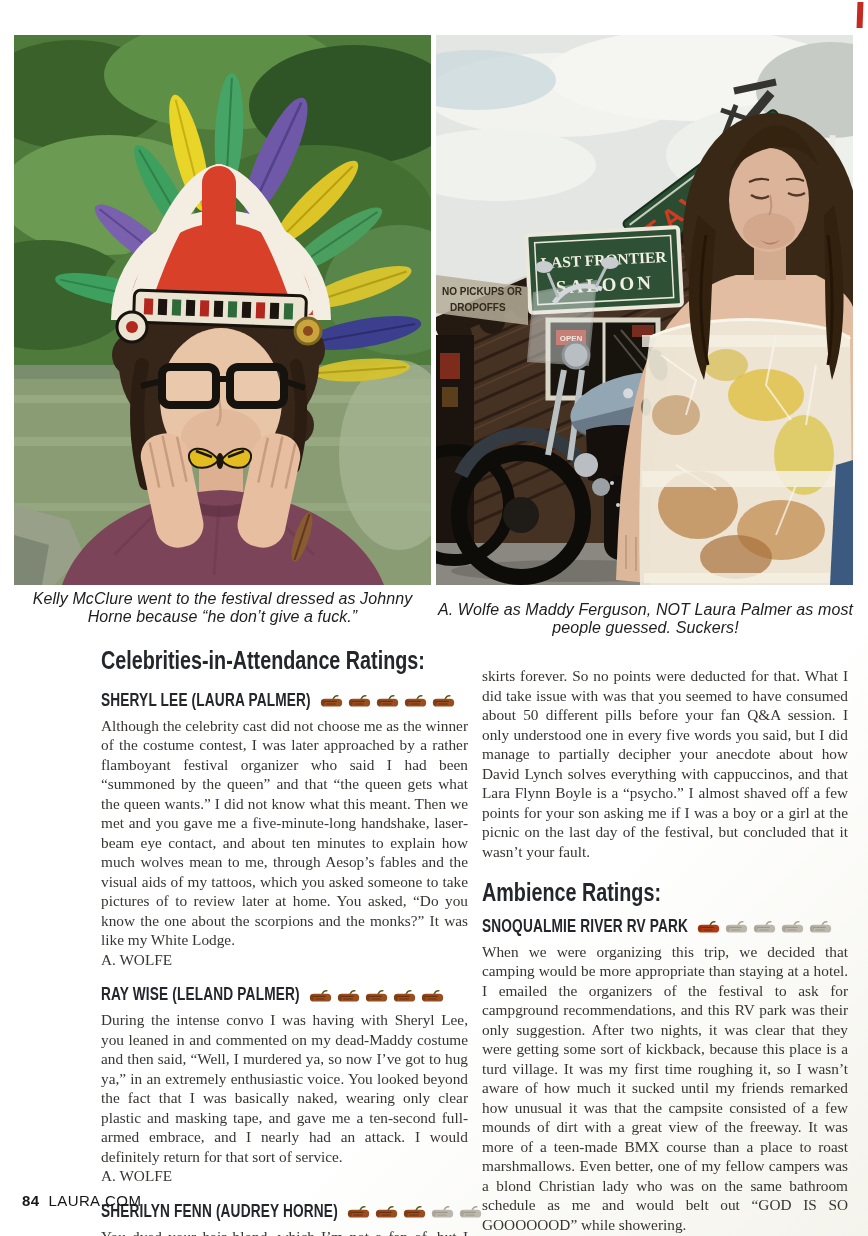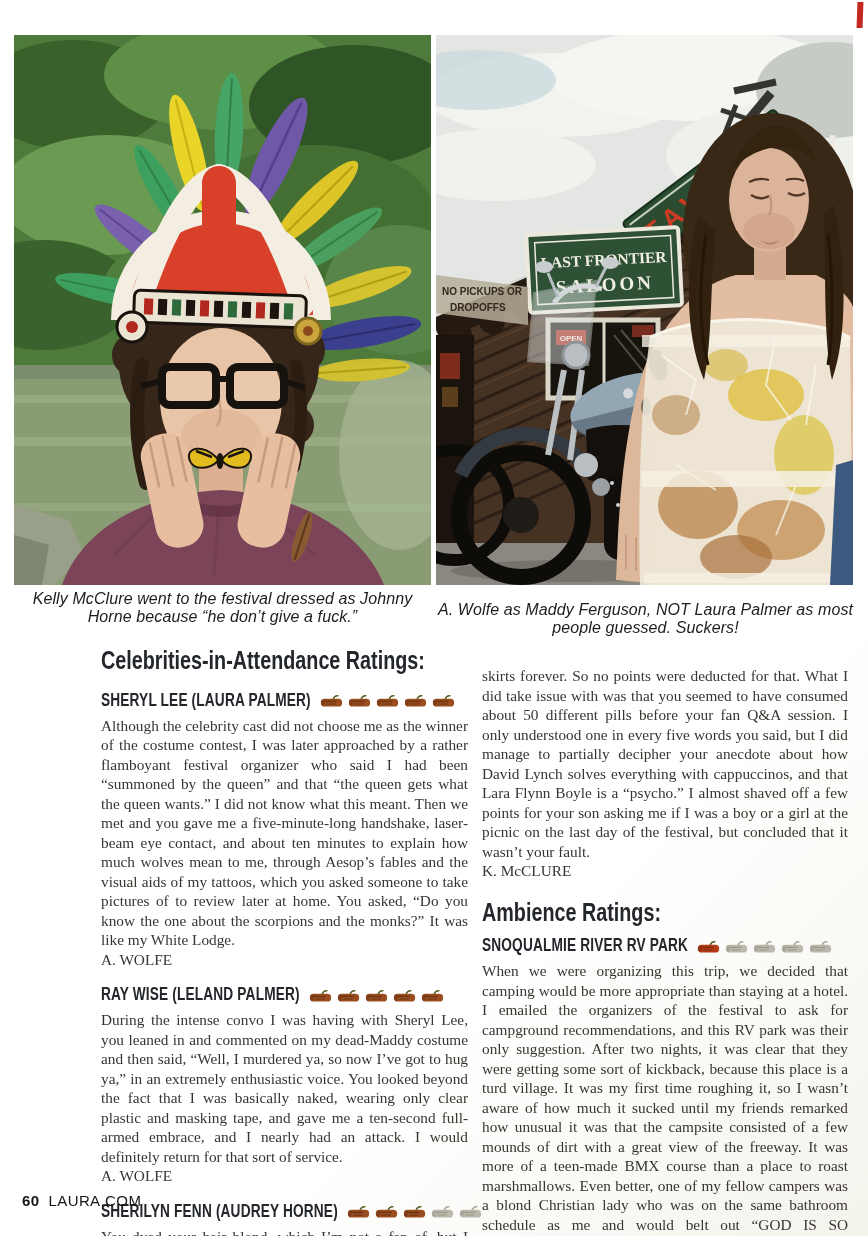--- a/index.html
+++ b/index.html
@@ -467,21 +467,20 @@
               <path d="M5 8 h13 M7 10.8 h10" stroke="#9d9888" stroke-width="1.2" fill="none"></path>
               <ellipse cx="3.4" cy="9.2" rx="2" ry="3.2" fill="#9d9888" opacity="0.55"></ellipse>
             </svg></span>
       </div>
       <p class="body">You dyed your hair blond, which I’m not a fan of, but I guess you can’t go through life with dark hair, red lipstick, and plaid</p>
     </section>
   </div>
 
   <div class="col col-right">
     <p class="body lead">skirts forever. So no points were deducted for that. What I did take issue with was that you seemed to have consumed about 50 different pills before your fan Q&amp;A session. I only understood one in every five words you said, but I did manage to partially decipher your anecdote about how David Lynch solves everything with cappuccinos, and that Lara Flynn Boyle is a “psycho.” I almost shaved off a few points for your son asking me if I was a boy or a girl at the picnic on the last day of the festival, but concluded that it wasn’t your fault.</p>
-    <div class="sig">K. McCLURE</div>
 
     <h1>Ambience Ratings:</h1>
 
     <section>
       <div class="sec-head" style="margin-top:0;">
         <h2>SNOQUALMIE RIVER RV PARK</h2><span class="logs" style="margin-left: -57.04px;"><svg class="log" viewBox="0 0 25 14" width="25" height="13">
               <path d="M14 6 q2 -5 6 -4" fill="none" stroke="#4f5e20" stroke-width="1.6"></path>
               <rect x="1" y="5" width="23" height="8.5" rx="4.2" fill="#b23b15"></rect>
               <path d="M5 8 h13 M7 10.8 h10" stroke="#7c270c" stroke-width="1.2" fill="none"></path>
               <ellipse cx="3.4" cy="9.2" rx="2" ry="3.2" fill="#7c270c" opacity="0.55"></ellipse>
@@ -506,15 +505,15 @@
               <path d="M5 8 h13 M7 10.8 h10" stroke="#9d9888" stroke-width="1.2" fill="none"></path>
               <ellipse cx="3.4" cy="9.2" rx="2" ry="3.2" fill="#9d9888" opacity="0.55"></ellipse>
             </svg></span>
       </div>
       <p class="body">When we were organizing this trip, we decided that camping would be more appropriate than staying at a hotel. I emailed the organizers of the festival to ask for campground recommendations, and this RV park was their only suggestion. After two nights, it was clear that they were getting some sort of kickback, because this place is a turd village. It was my first time roughing it, so I wasn’t aware of how much it sucked until my friends remarked how unusual it was that the campsite consisted of a few mounds of dirt with a great view of the freeway. It was more of a teen-made BMX course than a place to roast marshmallows. Even better, one of my fellow campers was a blond Christian lady who was on the same bathroom schedule as me and would belt out “GOD IS SO GOOOOOOD” while showering.</p>
 
     </section>
   </div>
 
   <div class="footer">
-    <span class="num">60</span><span>LAURA.COM</span>
+    <span class="num">84</span><span>LAURA.COM</span>
   </div>
 </div>
 
 </body></html>

